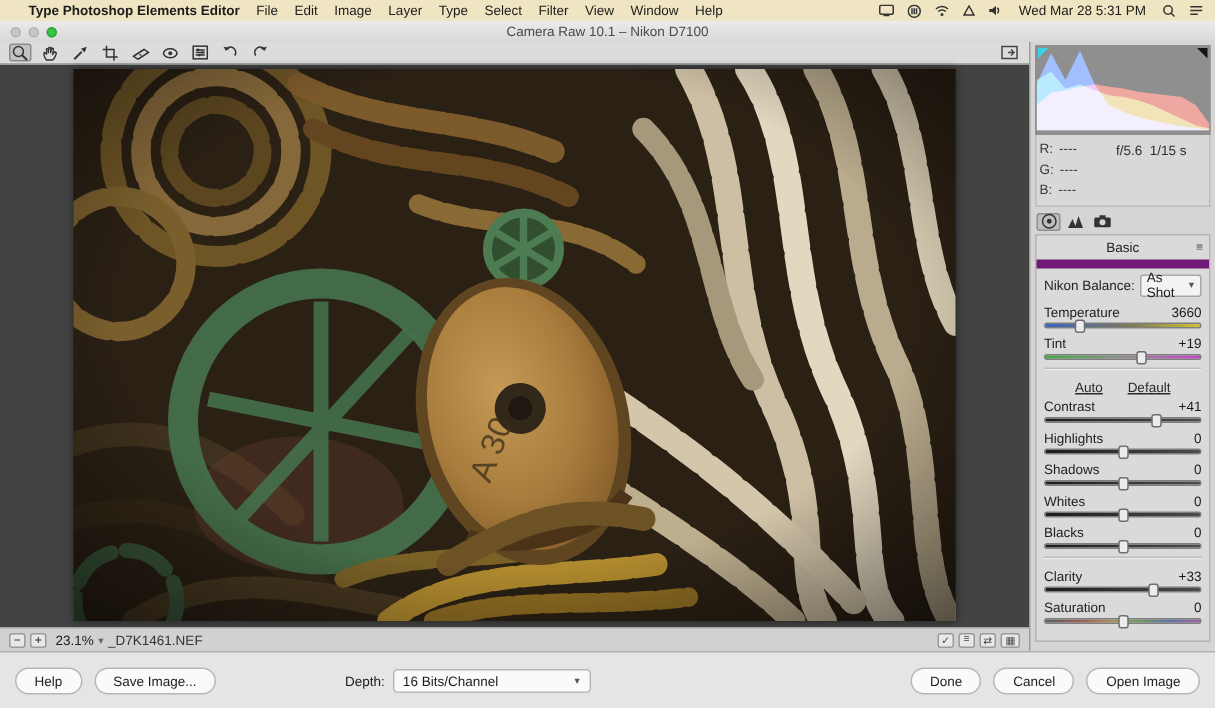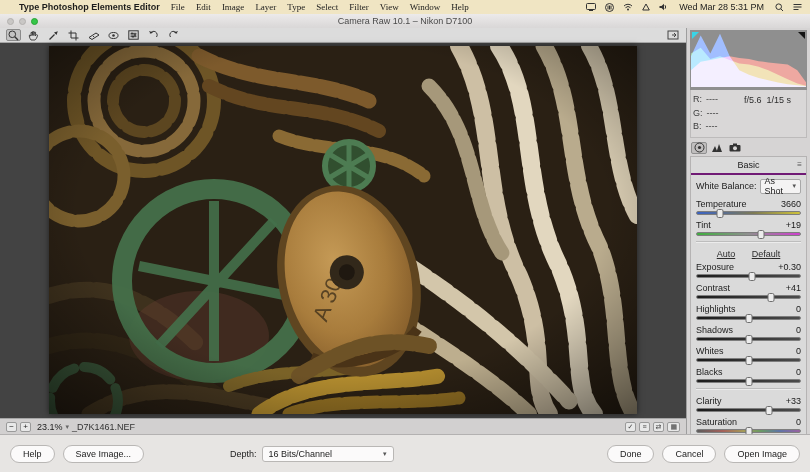--- a/index.html
+++ b/index.html
@@ -57,21 +57,21 @@
   .clip.highlight{right:1px;border-top:7px solid #141414;border-left:7px solid transparent;}
   .exif{display:flex;border:1px solid #bdbbbb;border-top:none;background:#d9d7d7;padding:3px 2px;gap:4px;}
   .rgb{width:34px;line-height:1.5;color:#3c3c3c;}
   .rgb div{display:flex;gap:4px;}
   .shot{flex:1;text-align:center;color:#2e2e2e;line-height:1.6;}
   .shot b{font-weight:normal;}
   .ptabs{display:flex;gap:2px;margin:4px 0 2px 1px;}
   .ptab{width:16px;height:12px;display:flex;align-items:center;justify-content:center;border-radius:2px;}
   .ptab.active{background:#c0bebe;border:1px solid #8f8f8f;box-sizing:border-box;}
   .panel-card{border:1px solid #b5b3b3;background:#dadada;}
-  .panel-head{position:relative;text-align:center;padding:3px 0;border-bottom:2px solid #701a75;font-size:9px;color:#222;}
+  .panel-head{position:relative;text-align:center;padding:3px 0;border-bottom:6px solid #701a75;font-size:9px;color:#222;}
   .panel-menu{position:absolute;right:4px;top:3px;color:#555;font-size:8px;letter-spacing:0;}
   .panel-body{padding:4px 5px 6px;}
   .wbrow{display:flex;align-items:center;gap:3px;margin-bottom:5px;}
   .wbrow .wblabel{white-space:nowrap;color:#222;}
   .wbselect{flex:1;display:flex;align-items:center;justify-content:space-between;background:#f4f3f3;
     border:1px solid #a8a8a8;border-radius:2px;padding:1px 4px;height:11px;}
   .wbselect .caret{color:#555;font-size:7px;}
   .autorow{text-align:center;margin:4px 0 3px;}
   .autorow span{text-decoration:underline;color:#2b2b2b;margin:0 7px;}
   .slider-row{margin-bottom:2px;}
@@ -96,21 +96,21 @@
   .footer .f-spacer{flex:1;}
 </style>
 </head>
 <body>
 
 <div class="screen">
 
   <div class="menubar">
     <span class="apple"></span>
     <span class="appname">Type Photoshop Elements Editor</span>
-    <span id="menus" style="display:flex;gap:11px;font-family:Liberation Serif, serif;">
+    <span id="menus" style="display:flex;gap:11px;">
         <span class="menu-item">File</span>
         <span class="menu-item">Edit</span>
         <span class="menu-item">Image</span>
         <span class="menu-item">Layer</span>
         <span class="menu-item">Type</span>
         <span class="menu-item">Select</span>
         <span class="menu-item">Filter</span>
         <span class="menu-item">View</span>
         <span class="menu-item">Window</span>
         <span class="menu-item">Help</span>
@@ -380,21 +380,21 @@
       </span>
     </div>
 
     <div class="panel-card">
       <div class="panel-head">
         <span>Basic</span>
         <span class="panel-menu">≡</span>
       </div>
       <div class="panel-body">
         <div class="wbrow">
-          <span class="wblabel">White Balance:</span>
+          <span class="wblabel">Nikon Balance:</span>
           <span class="wbselect">
             <span>As Shot</span>
             <span class="caret">▾</span>
           </span>
         </div>
         <div id="wb-sliders">
             <div class="slider-row">
               <div class="sl-head">
                 <span>Temperature</span>
                 <span class="sl-val">3660</span>
@@ -412,29 +412,20 @@
                 <div class="sl-thumb" style="left: 62%;"></div>
               </div>
             </div>
           </div>
         <div class="divider"></div>
         <div class="autorow">
           <span>Auto</span>
           <span>Default</span>
         </div>
         <div id="tone-sliders">
-            <div class="slider-row">
-              <div class="sl-head">
-                <span>Exposure</span>
-                <span class="sl-val">+0.30</span>
-              </div>
-              <div class="sl-track track-tone">
-                <div class="sl-thumb" style="left: 53%;"></div>
-              </div>
-            </div>
             <div class="slider-row">
               <div class="sl-head">
                 <span>Contrast</span>
                 <span class="sl-val">+41</span>
               </div>
               <div class="sl-track track-tone">
                 <div class="sl-thumb" style="left: 72%;"></div>
               </div>
             </div>
             <div class="slider-row">

